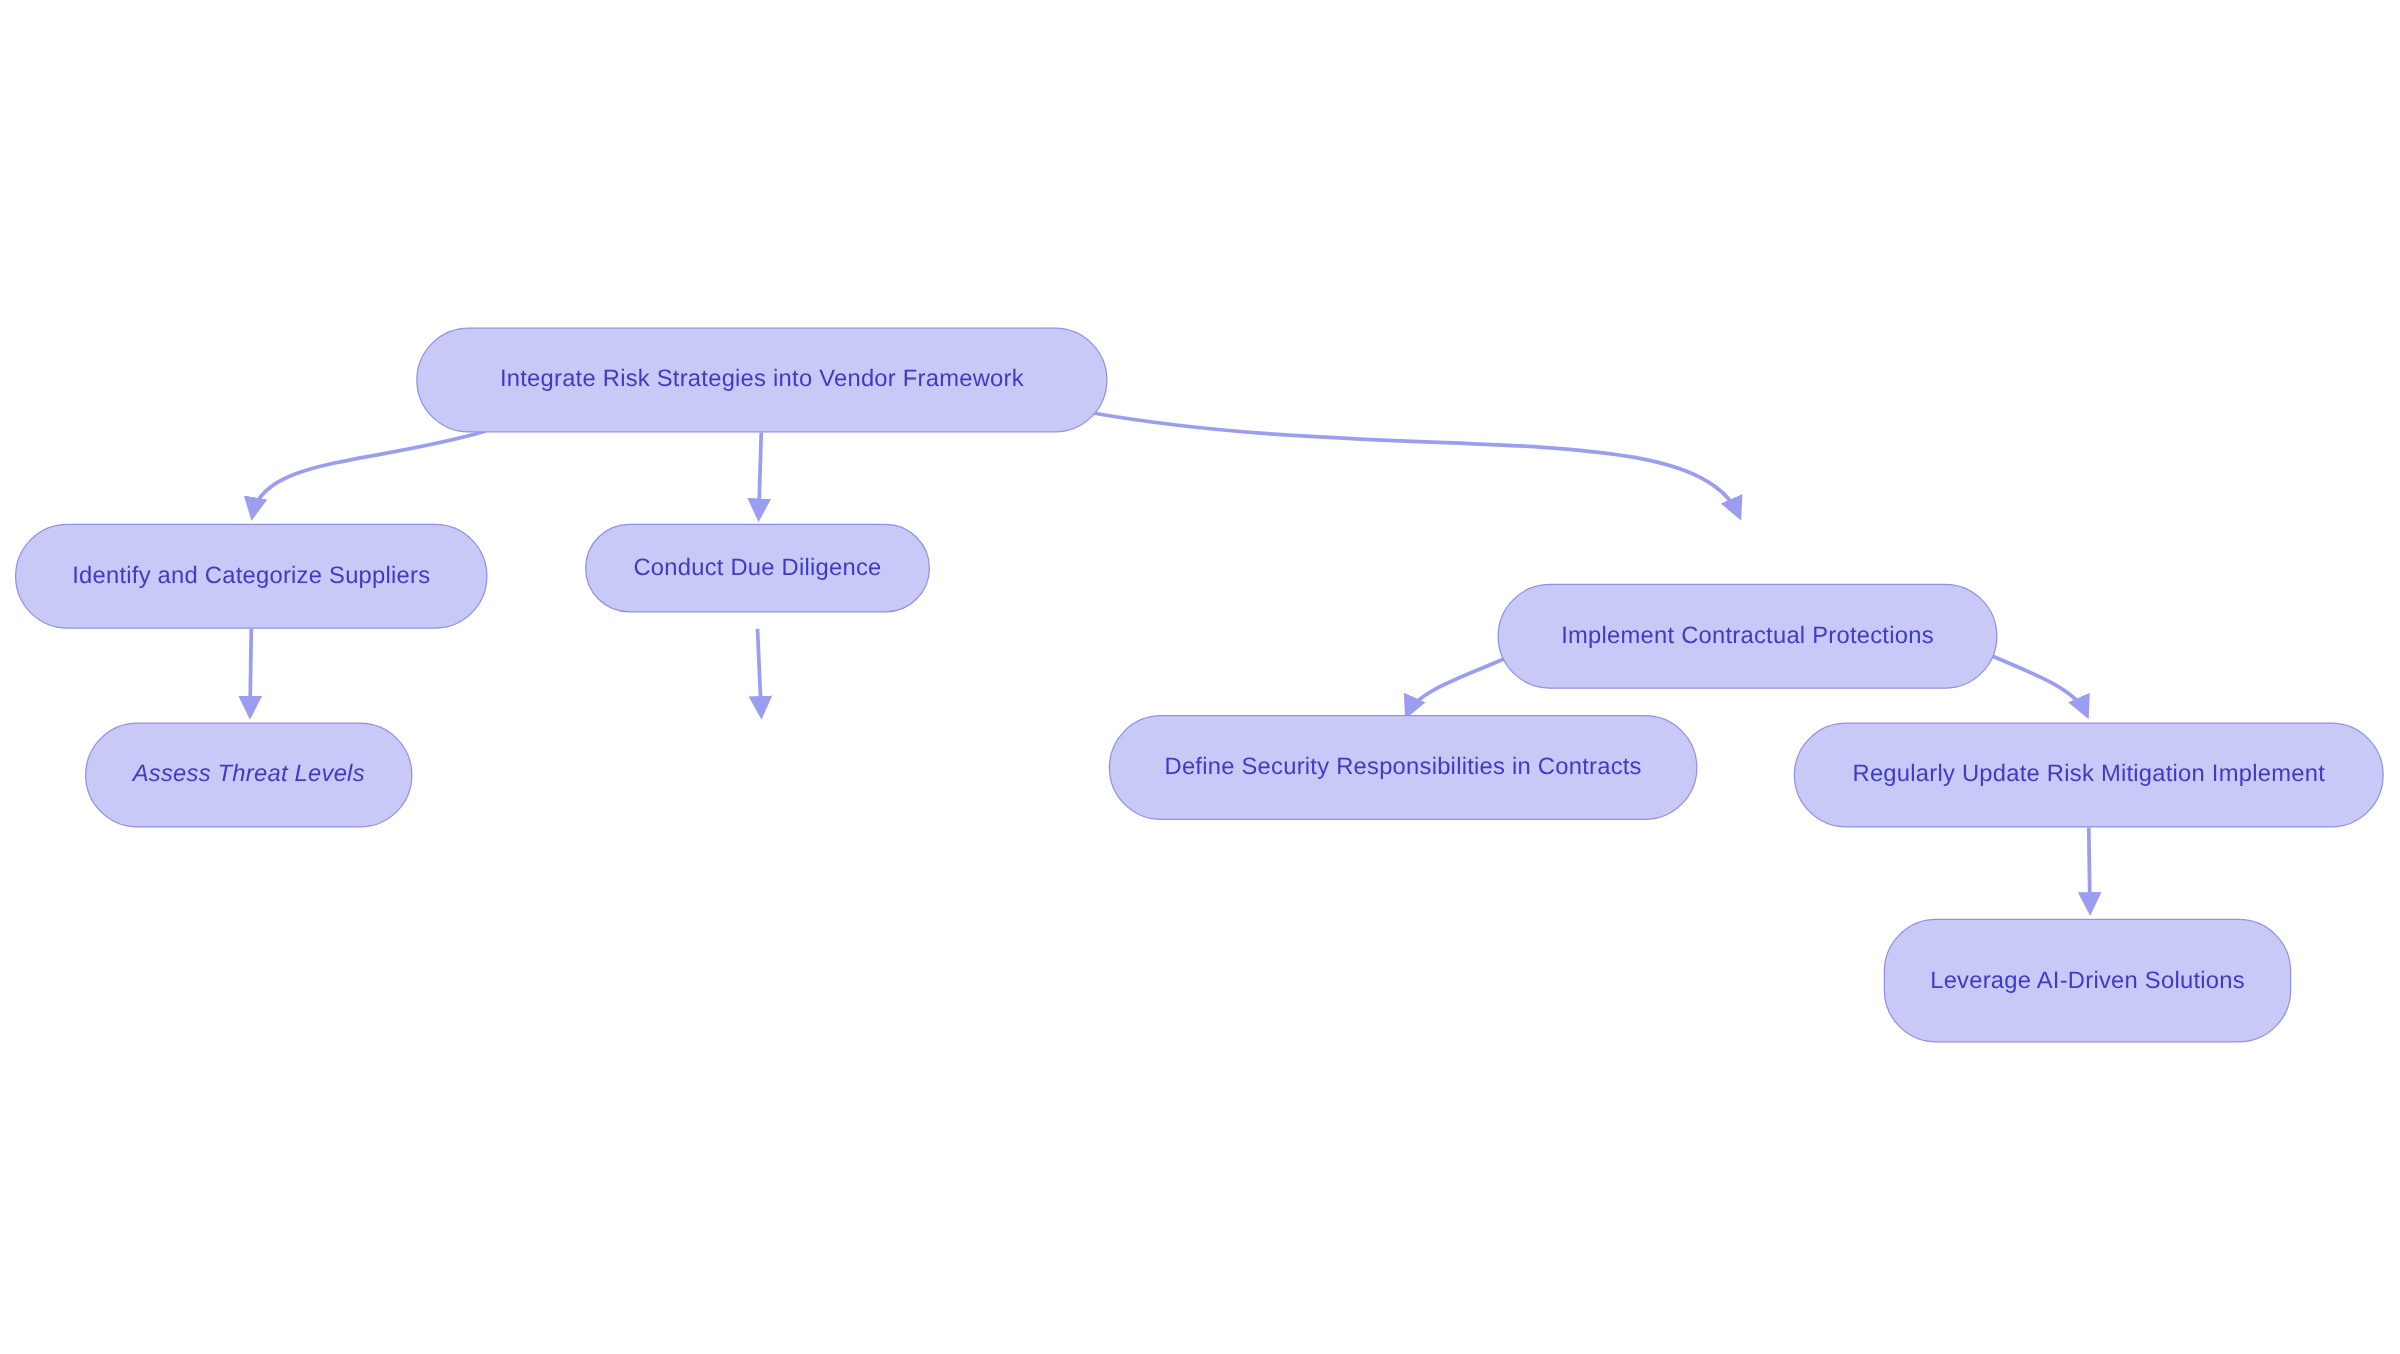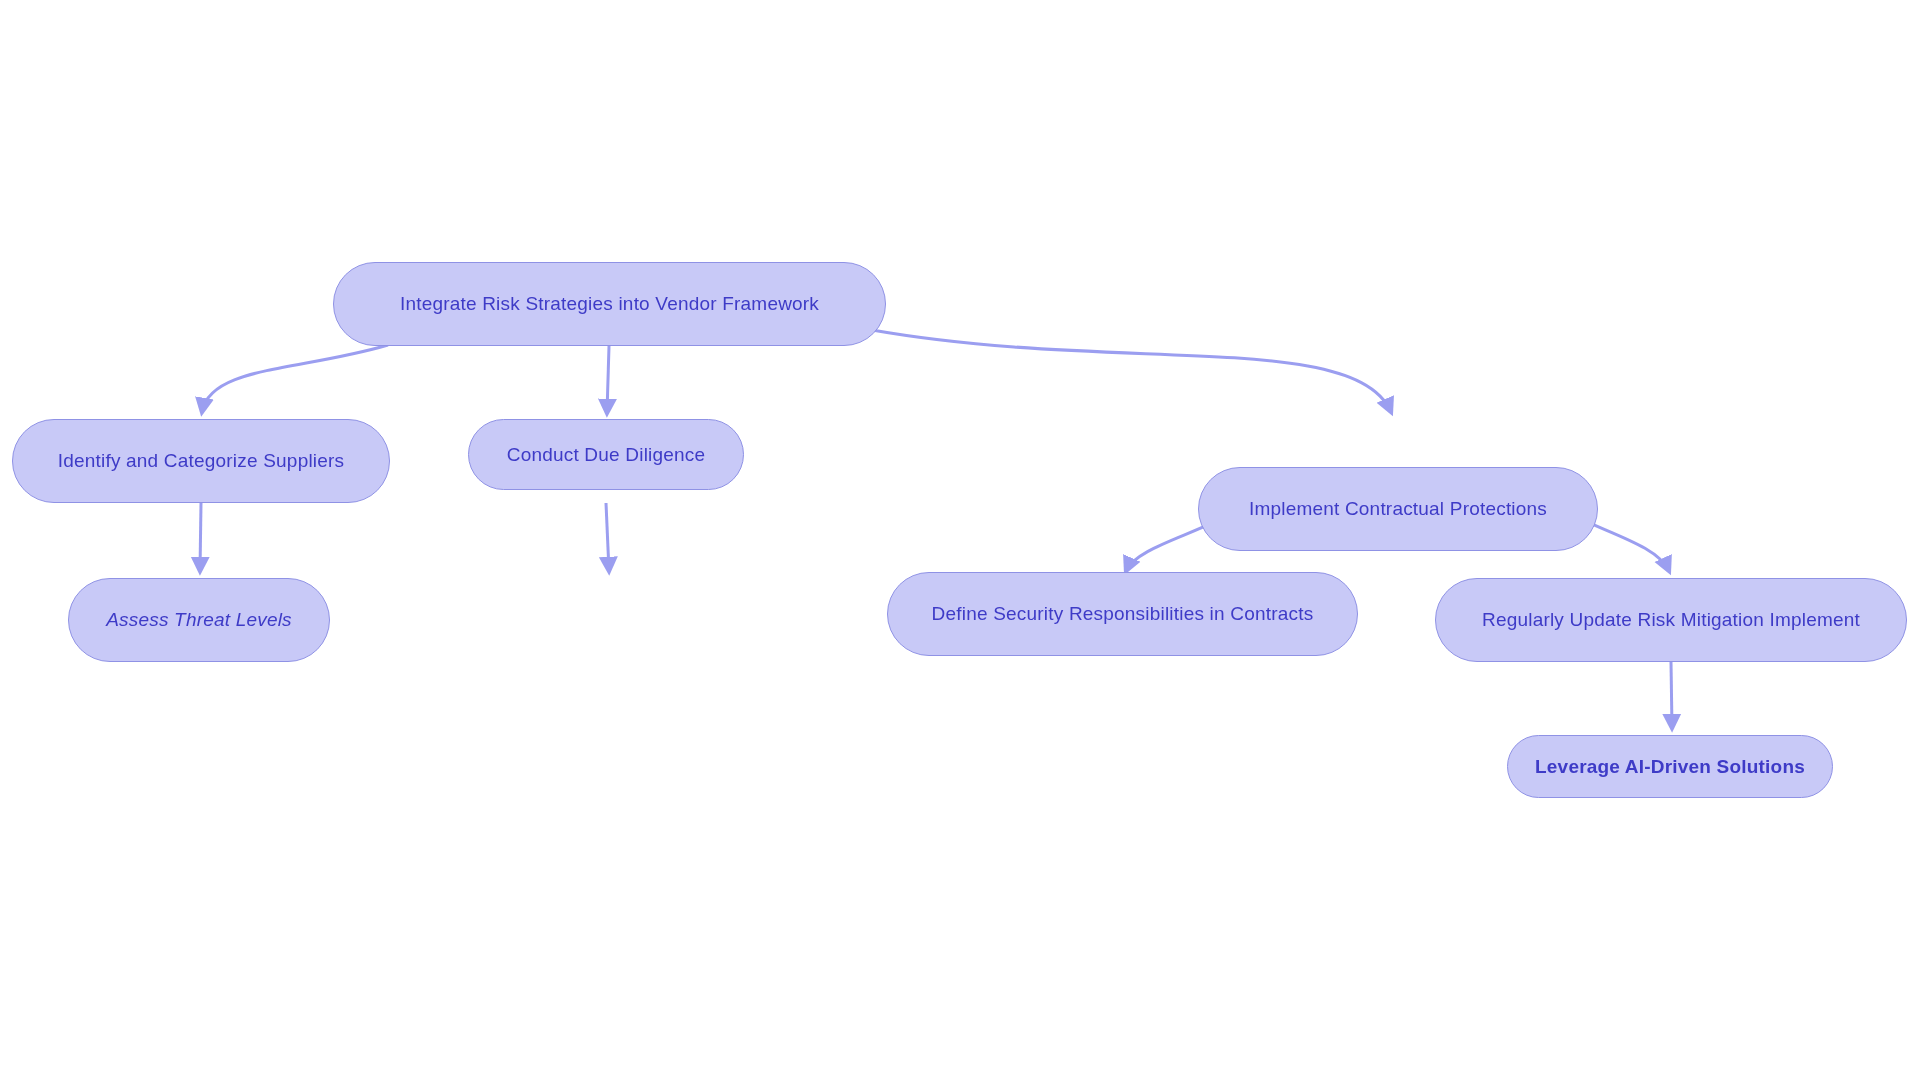--- a/index.html
+++ b/index.html
@@ -88,17 +88,17 @@
 
 
   <div class="node" style="left:887px;top:560px;width:471px;height:84px;margin-top:12px;">
     <span class="label">Define Security Responsibilities in Contracts</span>
   </div>
 
   <div class="node" style="left:1435px;top:578px;width:472px;height:84px;">
     <span class="label">Regularly Update Risk Mitigation Implement</span>
   </div>
 
-  <div class="node" style="left:1507px;top:735px;width:326px;height:63px;font-weight:bold;">
+  <div class="node" style="left:1507px;top:735px;width:326px;height:99px;">
     <span class="label">Leverage AI-Driven Solutions</span>
   </div>
 
 </div>
 
 </body></html>

